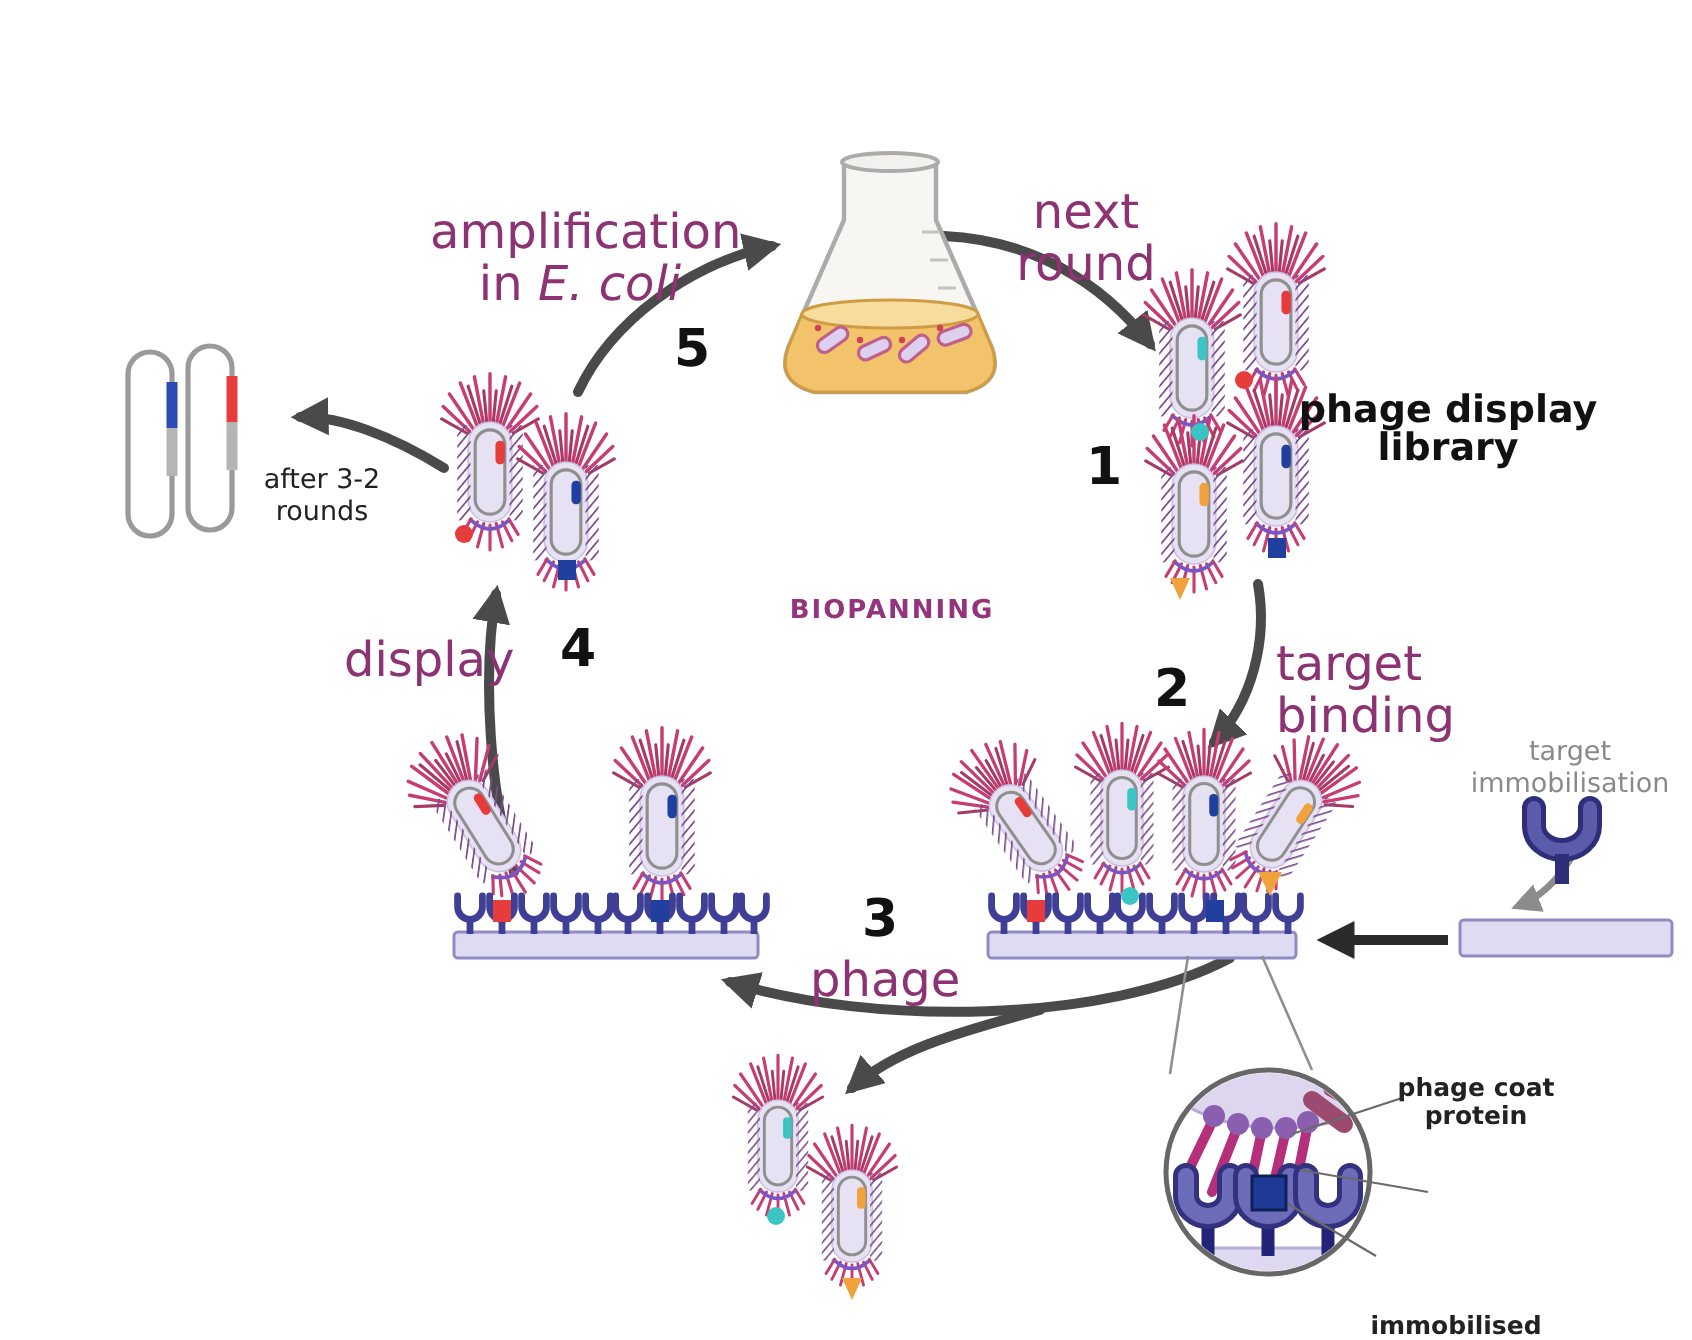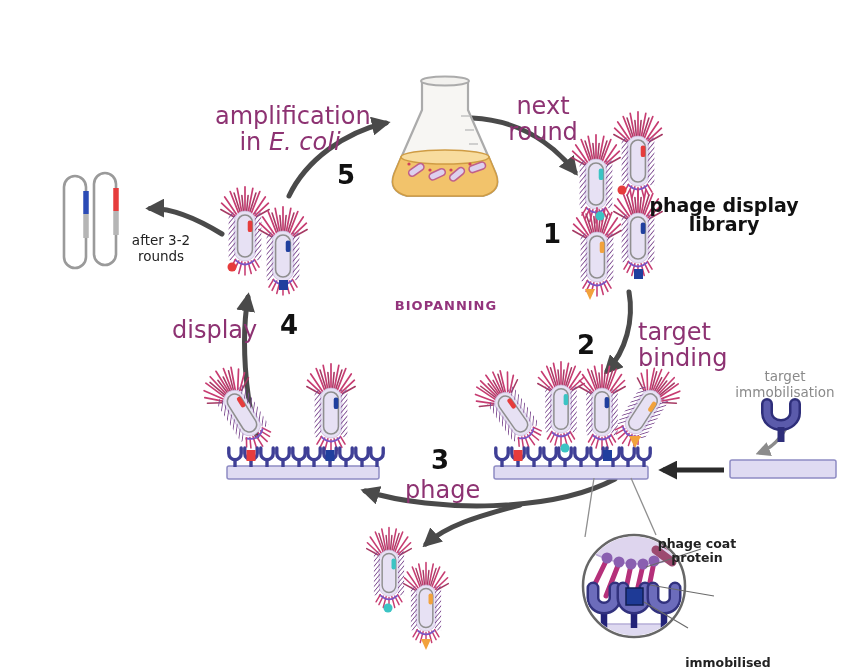--- a/index.html
+++ b/index.html
@@ -229,18 +229,18 @@
 <div class="lbl purple left" style="left:638px;top:319px;width:150px;">target binding</div>
 <div class="lbl stepnum" style="left:571px;top:331px;width:30px;">2</div>
 <div class="lbl graysm" style="left:733px;top:369px;width:104px;">target
 immobilisation</div>
 <div class="lbl title" style="left:366px;top:299px;width:160px;">BIOPANNING</div>
 <div class="lbl stepnum" style="left:425px;top:446px;width:30px;">3</div>
 <div class="lbl purple" style="left:405px;top:477px;width:70px;">phage</div>
 <div class="lbl purple" style="left:172px;top:317px;width:75px;">display</div>
 <div class="lbl stepnum" style="left:274px;top:311px;width:30px;">4</div>
 
-<div class="lbl maglbl" style="left:655px;top:537px;width:84px;">phage coat
+<div class="lbl maglbl" style="left:696px;top:537px;width:84px;">phage coat
 protein</div>
 <div class="lbl maglbl" style="left:684px;top:615px;width:88px;margin-top:41px;">immobilised
 target</div>
 
 </div>
 
 </body></html>

